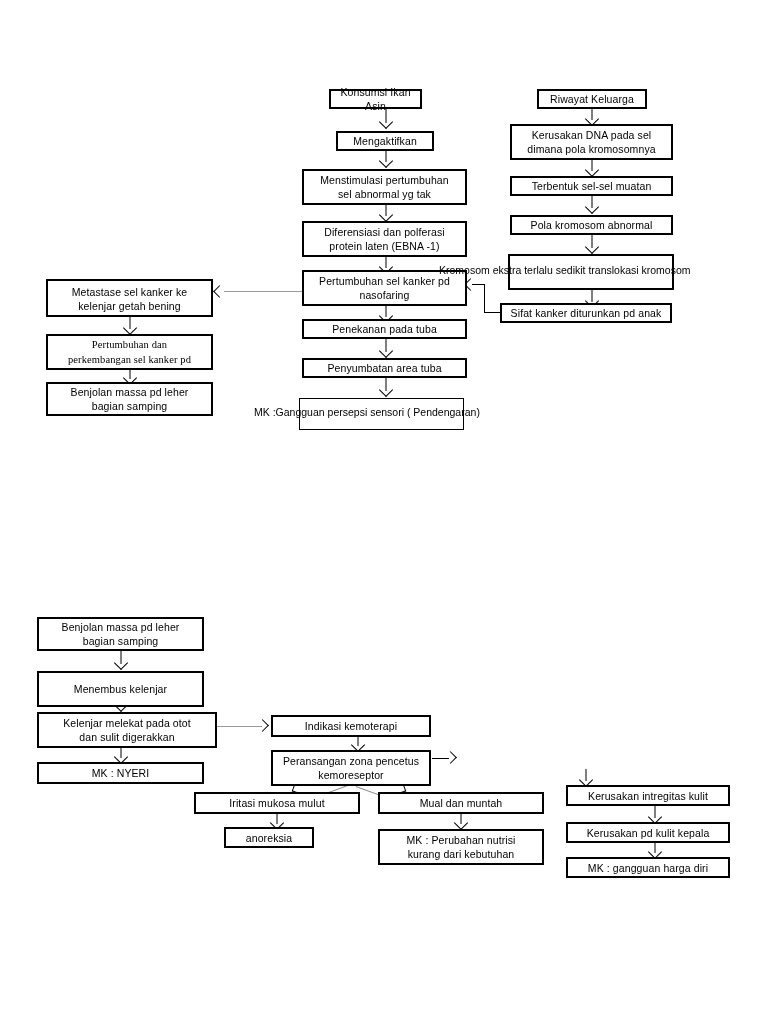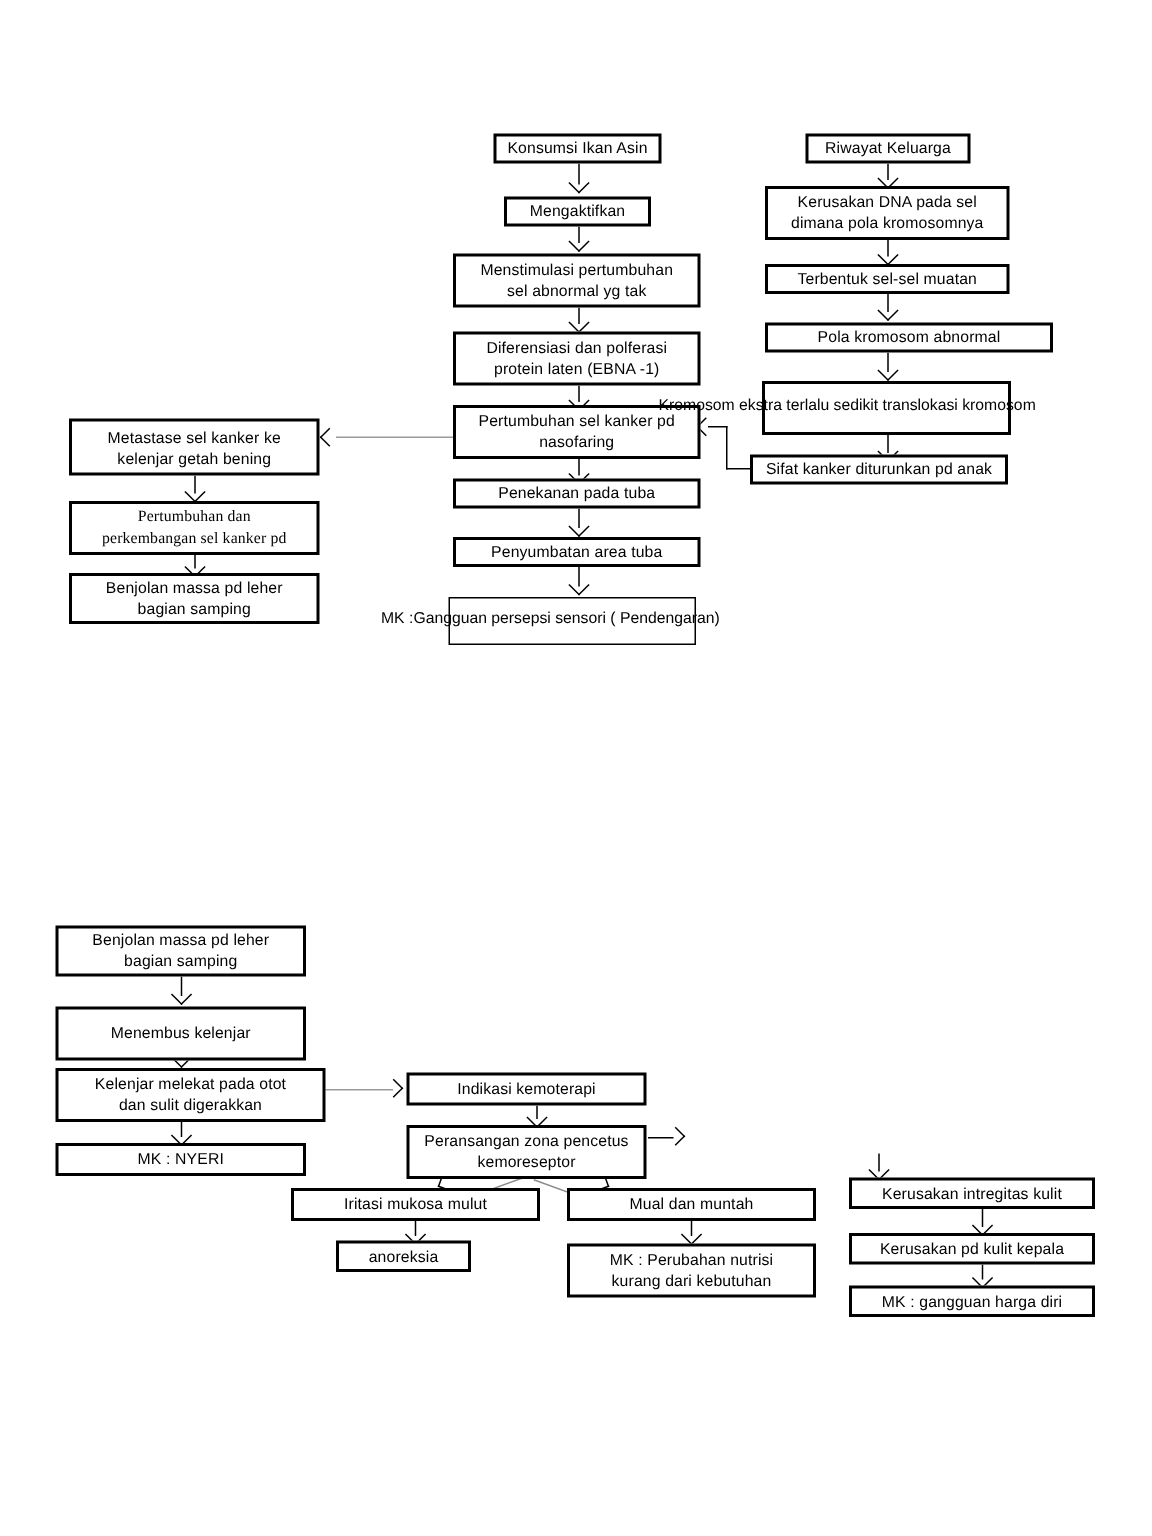--- a/index.html
+++ b/index.html
@@ -112,21 +112,21 @@
     white-space: nowrap;
     z-index: 4;
     background: transparent;
   }
 </style>
 </head>
 <body>
 
 <div id="canvas">
 
-  <div class="node" style="left:329px; top:89px; width:112px; height:20px;">
+  <div class="node" style="left:329px; top:89px; width:93px; height:20px;">
     <span class="txt">Konsumsi Ikan Asin</span>
   </div>
   <div class="varrow" style="left:379px; top:109px; width:14px; height:22px;">
     <div class="stem" style="height:14px;"></div>
     <div class="chev" style="top:8px;"></div>
   </div>
 
   <div class="node" style="left:336px; top:131px; width:98px; height:20px;">
     <span class="txt">Mengaktifkan</span>
   </div>
@@ -200,21 +200,21 @@
   </div>
 
   <div class="node" style="left:510px; top:176px; width:163px; height:20px;">
     <span class="txt">Terbentuk sel-sel muatan</span>
   </div>
   <div class="varrow" style="left:585px; top:196px; width:14px; height:19px;">
     <div class="stem" style="height:12px;"></div>
     <div class="chev" style="top:6px;"></div>
   </div>
 
-  <div class="node" style="left:510px; top:215px; width:192px; height:20px;">
+  <div class="node" style="left:510px; top:215px; width:163px; height:20px;">
     <span class="txt">Pola kromosom abnormal</span>
   </div>
   <div class="varrow" style="left:585px; top:235px; width:14px; height:20px;">
     <div class="stem" style="height:13px;"></div>
     <div class="chev" style="top:7px;"></div>
   </div>
 
   <div class="node" style="left:508px; top:254px; width:166px; height:36px;">
   </div>
   <div class="floattext" style="left:439px; top:263px;">Kromosom ekstra terlalu sedikit translokasi kromosom</div>

